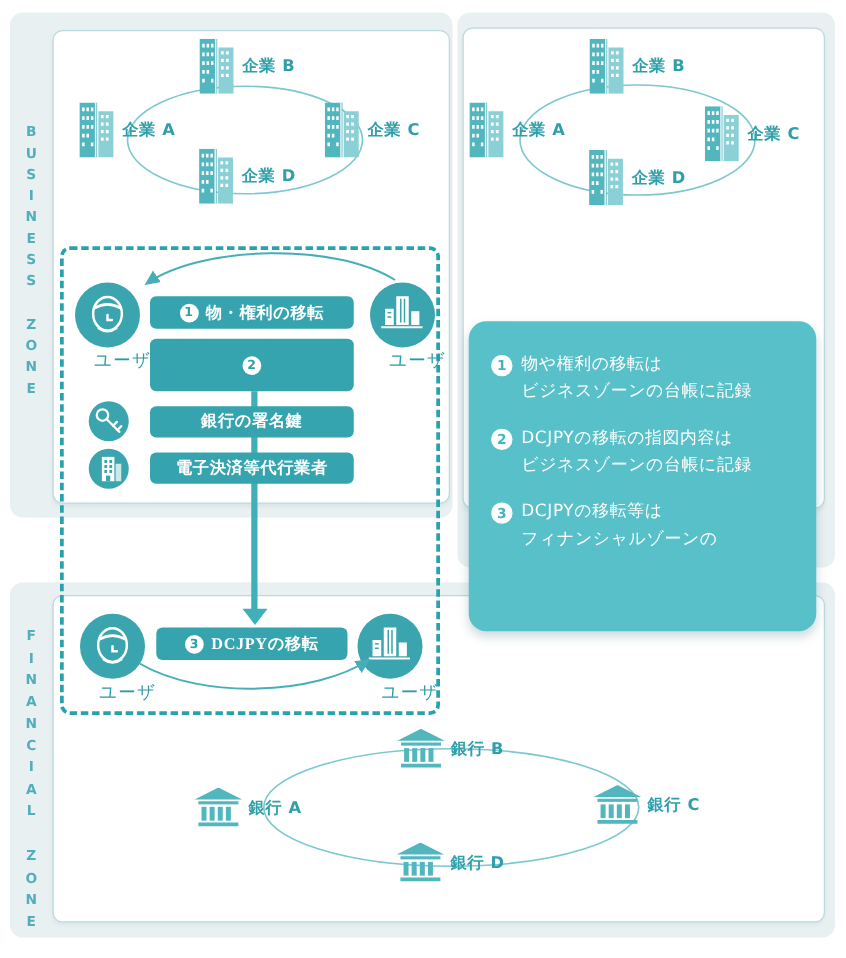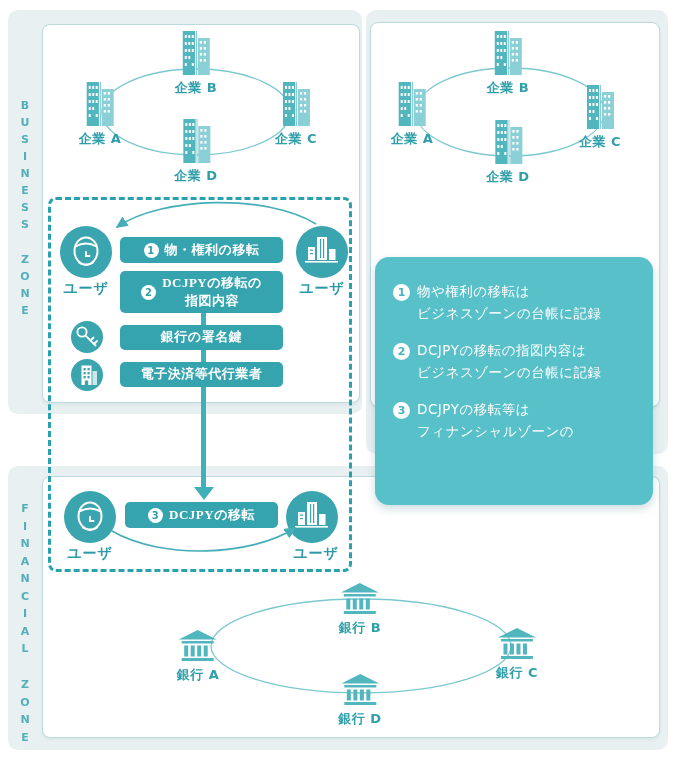--- a/index.html
+++ b/index.html
@@ -19,28 +19,28 @@
   .panel-fz{left:42px;top:476px;width:616px;height:260px;}
   
   .zone-letters{position:absolute;left:8px;width:34px;display:flex;flex-direction:column;align-items:center;gap:6px;
     color:#52aebA;font-size:11px;font-weight:bold;line-height:1;}
   .zone-letters .word-gap{height:12px;}
   .zl-bz{top:100px;}
   .zl-fz{top:503px;gap:6.5px;}
   
   .layer{position:absolute;left:0;top:0;width:677px;height:766px;pointer-events:none;}
   
-  .cnode{position:absolute;display:flex;flex-direction:column;align-items:center;gap:4px;transform:translateX(-50%);}
+  .cnode{position:absolute;display:flex;align-items:center;gap:4px;transform:translateX(-50%);}
   .nlabel{color:#2f9faa;font-size:13px;font-weight:bold;white-space:nowrap;letter-spacing:.5px;}
   
   .dashed-rect{position:absolute;left:48px;top:197px;width:304px;height:375px;border:3px dashed #2aa2ae;border-radius:8px;box-sizing:border-box;}
   
   .ucircle{position:absolute;width:52px;height:52px;border-radius:50%;background:#3aa5af;display:flex;align-items:center;justify-content:center;}
   .scircle{position:absolute;width:32px;height:32px;border-radius:50%;background:#3aa5af;display:flex;align-items:center;justify-content:center;}
-  .ulabel{position:absolute;transform:translateX(-50%);color:#2b9aa6;font-size:14px;font-weight:bold;white-space:nowrap;letter-spacing:1px;}
+  .ulabel{position:absolute;transform:translateX(-50%);color:#2b9aa6;font-size:14px;font-weight:normal;white-space:nowrap;letter-spacing:1px;margin-left:12px;}
   
   .tbox{position:absolute;left:120px;width:163px;background:#35a4ae;border-radius:5px;color:#fff;
     display:flex;align-items:center;justify-content:center;gap:6px;font-size:13px;font-weight:bold;letter-spacing:.5px;white-space:nowrap;}
   .tbox .lines{display:flex;flex-direction:column;align-items:center;line-height:1.4;font-family:Liberation Serif, serif;}
   .numc{display:inline-flex;align-items:center;justify-content:center;width:15px;height:15px;border-radius:50%;
     background:#fff;color:#2f9faa;font-size:10px;font-weight:bold;flex:0 0 auto;}
   
   .varrow-line{position:absolute;left:201px;top:313px;width:5px;height:176px;background:#3fb0ba;}
   .varrow-head{position:absolute;left:194px;top:487px;width:0;height:0;border-left:10px solid transparent;border-right:10px solid transparent;border-top:13px solid #3fb0ba;}
   
@@ -271,24 +271,20 @@
   <div class="ulabel" style="left:322px;top:280px">ユーザ</div>
 
   <div class="tbox" style="top:237px;height:26px">
     <span class="numc">1</span>
     <span class="lines">
         <span>物・権利の移転</span>
       </span>
   </div>
   <div class="tbox" style="top:271px;height:42px">
     <span class="numc">2</span>
-    <span class="lines">
-      <span>DCJPYの移転の</span>
-      <span>指図内容</span>
-    </span>
   </div>
 
   <div class="scircle" style="left:71px;top:321px">
     <svg width="32" height="32" viewBox="0 0 32 32">
         <use href="#ico-key"></use>
       </svg>
   </div>
   <div class="tbox" style="top:325px;height:25px">
     <span class="lines">
         <span>銀行の署名鍵</span>

